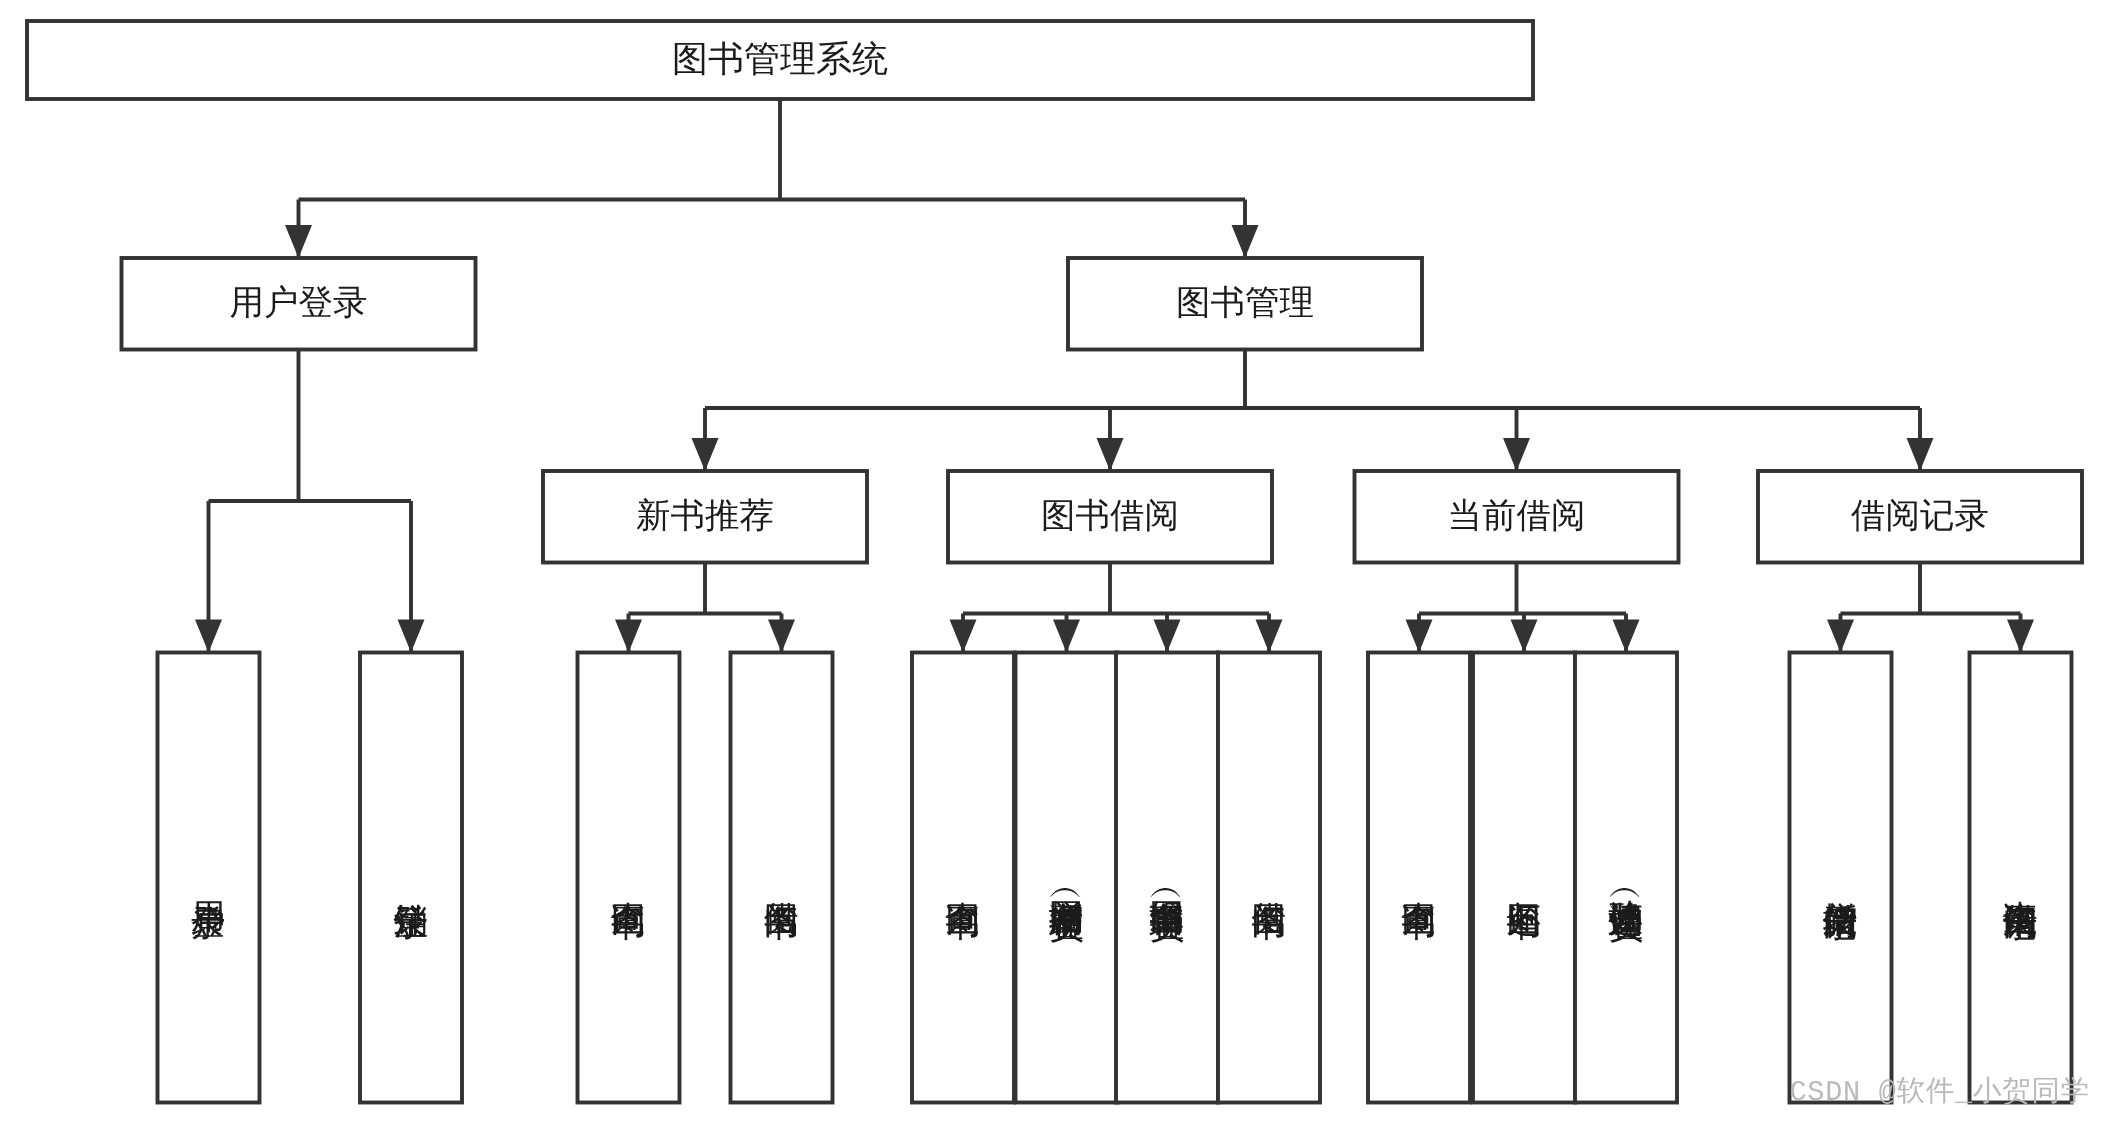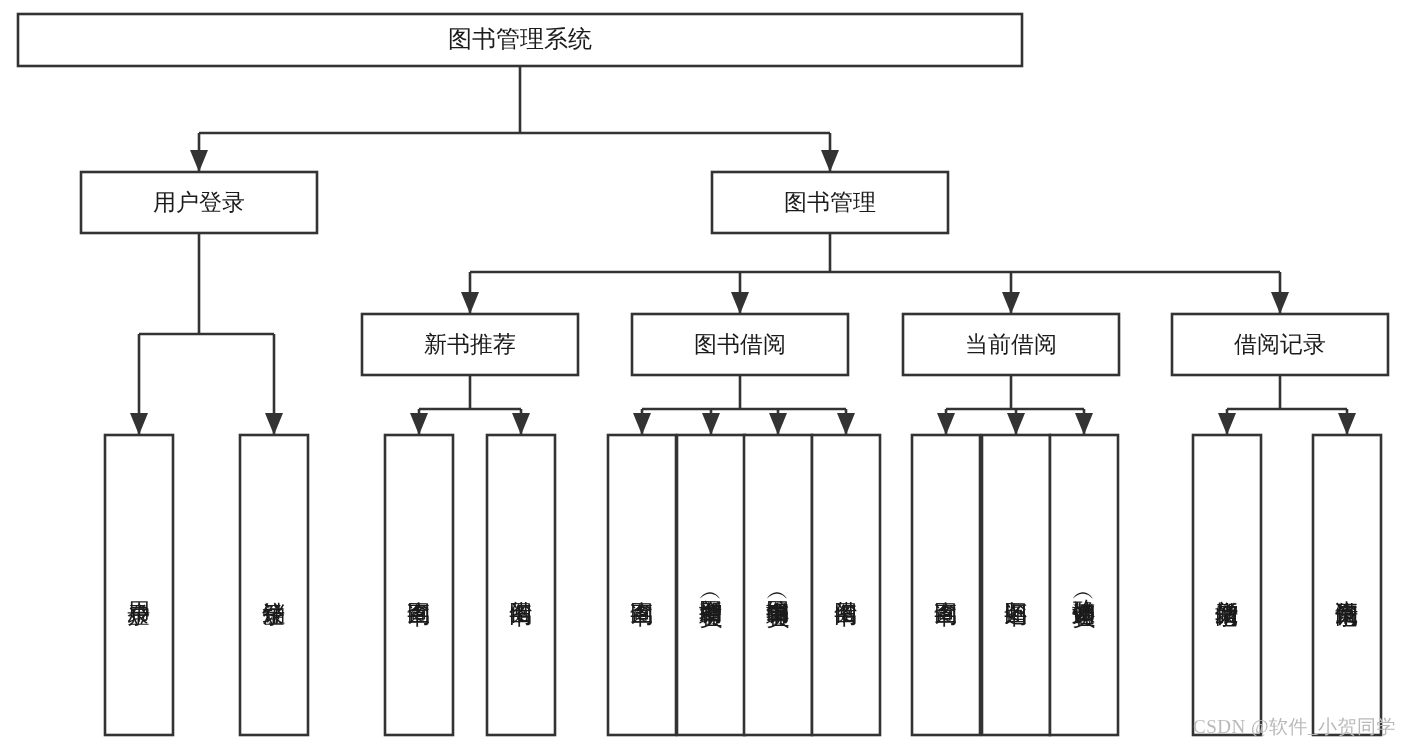--- a/index.html
+++ b/index.html
@@ -68,21 +68,21 @@
     text-orientation: upright;
     letter-spacing: 1px;
     display: flex;
     align-items: center;
     justify-content: center;
     white-space: nowrap;
     pointer-events: none;
   }
   .watermark {
     position: absolute;
-    font-family: Liberation Serif, serif;
+    font-family: Liberation Mono, monospace;
     font-size: 19px;
     color: #b9b9b9;
     white-space: nowrap;
     letter-spacing: 0.5px;
   }
 </style>
 </head>
 <body>
 
 <div id="diagram-root">

